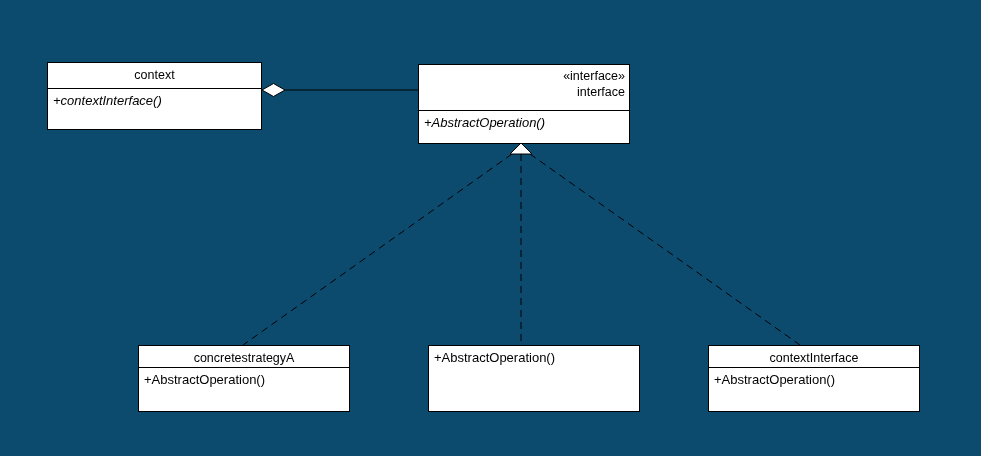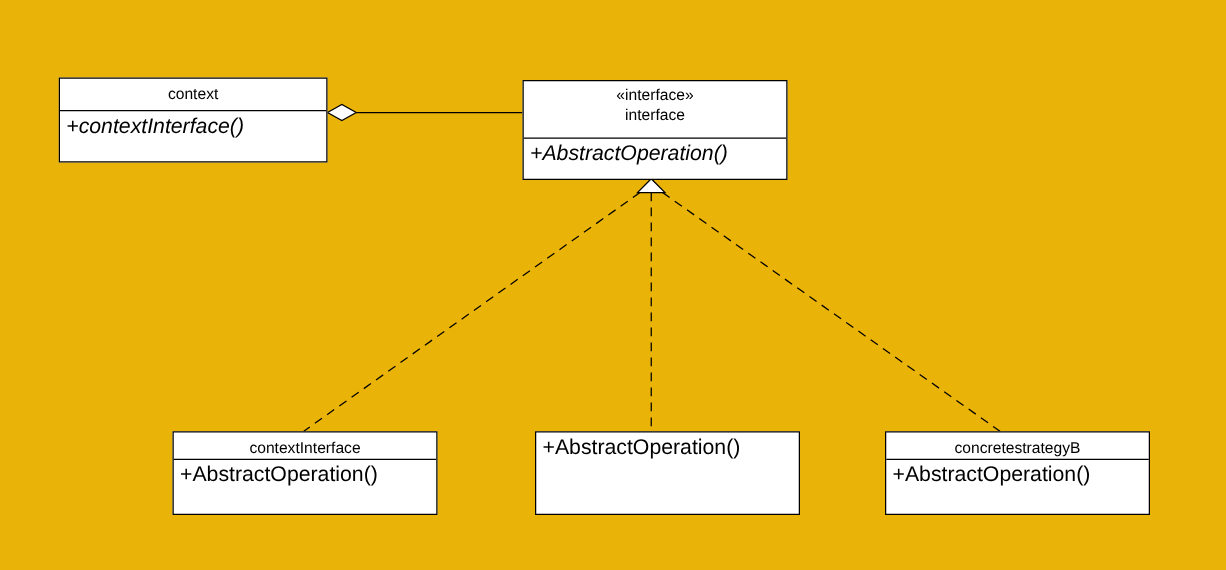--- a/index.html
+++ b/index.html
@@ -9,21 +9,21 @@
     background: #ffffff;
   }
   body {
     font-family: "Liberation Sans", sans-serif;
     color: #000000;
   }
   #diagram-canvas {
     position: relative;
     width: 981px;
     height: 456px;
-    background: #eab308;
+    background: #0c4a6e;
     overflow: hidden;
   }
   #connector-layer {
     position: absolute;
     left: 0;
     top: 0;
     width: 981px;
     height: 456px;
   }
   .uml-class {
@@ -38,35 +38,36 @@
     border-bottom: 1px solid #000000;
     text-align: center;
     font-size: 12.5px;
     line-height: 15px;
     padding: 4px 4px 4px 4px;
     white-space: nowrap;
     overflow: hidden;
   }
   .uml-header.two-line {
     padding: 3px 4px 3px 4px;
+    text-align: right;
   }
   .uml-stereotype {
     display: block;
     font-size: 12.5px;
     line-height: 16px;
   }
   .uml-name {
     display: block;
     font-size: 12.5px;
     line-height: 16px;
   }
   .uml-compartment {
     box-sizing: border-box;
     padding: 4px 0 0 5px;
-    font-size: 17px;
+    font-size: 13px;
     line-height: 16px;
     white-space: nowrap;
     overflow: hidden;
   }
   .uml-member {
     display: block;
   }
   .uml-member.abstract {
     font-style: italic;
   }
@@ -142,35 +143,35 @@
       <span class="uml-stereotype">«interface»</span>
       <span class="uml-name">interface</span>
     </div>
     <div class="uml-compartment">
       <span class="uml-member abstract">+AbstractOperation()</span>
     </div>
   </div>
 
   <div class="uml-class concrete-class" id="class-concretestrategyA">
     <div class="uml-header">
-      <span class="uml-name">contextInterface</span>
+      <span class="uml-name">concretestrategyA</span>
     </div>
     <div class="uml-compartment">
       <span class="uml-member">+AbstractOperation()</span>
     </div>
   </div>
 
   <div class="uml-class concrete-class" id="class-concretestrategyB">
     <div class="uml-compartment">
       <span class="uml-member">+AbstractOperation()</span>
     </div>
   </div>
 
   <div class="uml-class concrete-class" id="class-concretestrategyC">
     <div class="uml-header">
-      <span class="uml-name">concretestrategyB</span>
+      <span class="uml-name">contextInterface</span>
     </div>
     <div class="uml-compartment">
       <span class="uml-member">+AbstractOperation()</span>
     </div>
   </div>
 
 </div>
 
 </body></html>

